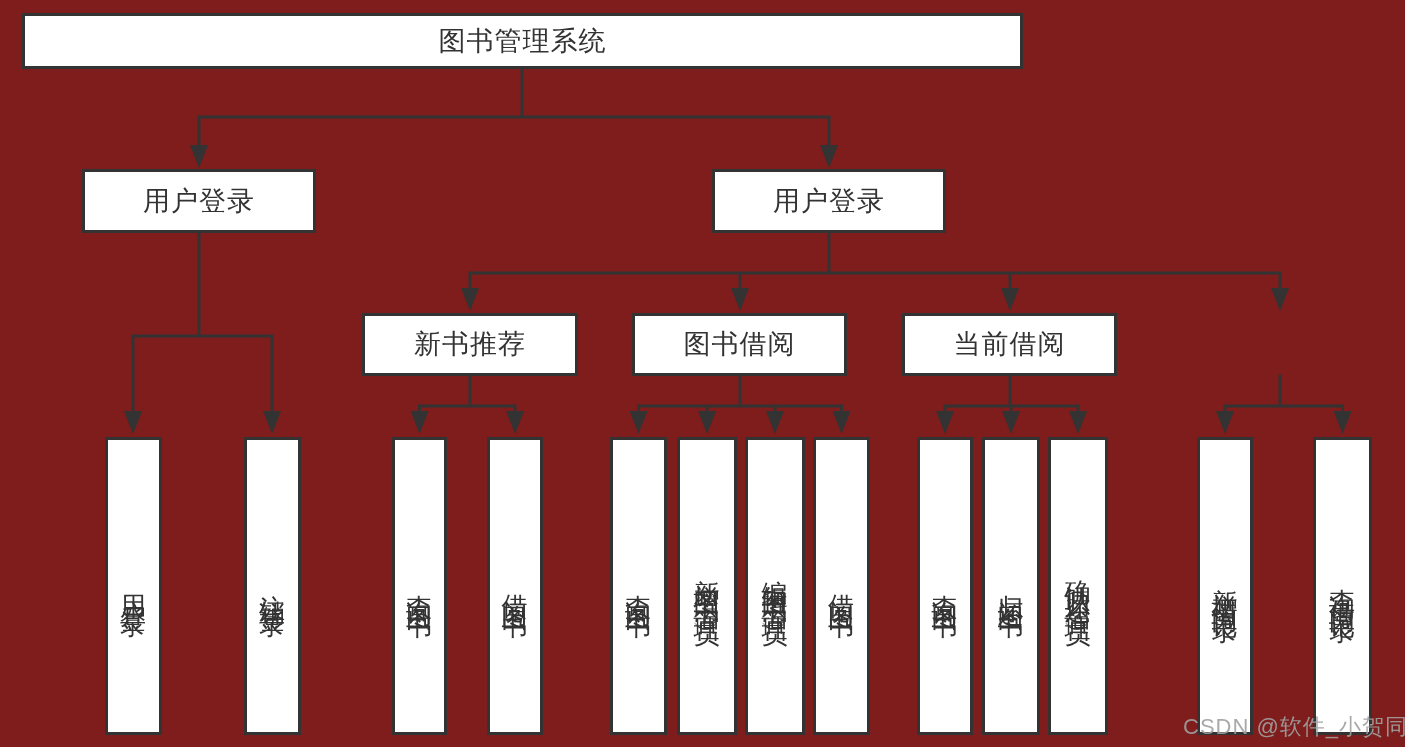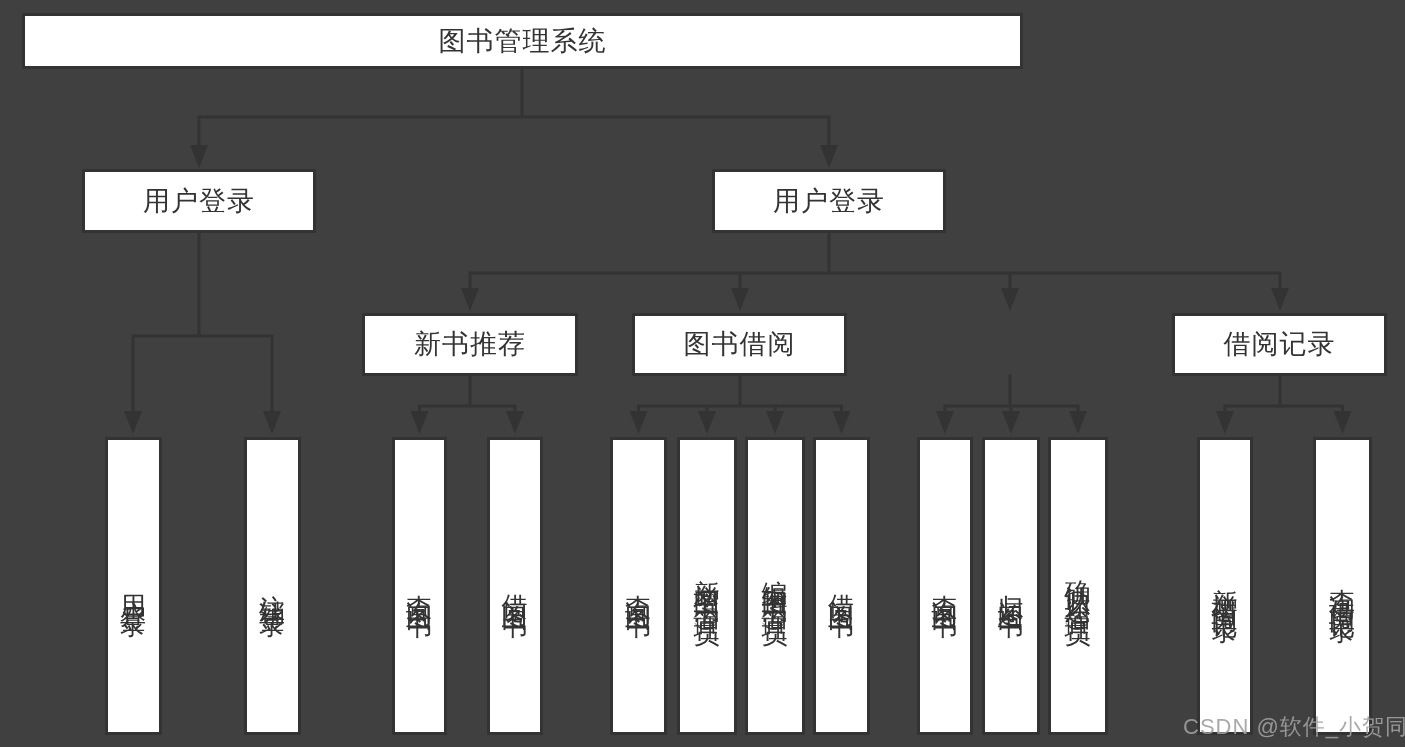--- a/index.html
+++ b/index.html
@@ -1,19 +1,19 @@
 <!DOCTYPE html>
 <html><head>
 <meta charset="utf-8">
 <style>
   html,body{margin:0;padding:0;background:#ffffff;}
   #stage{
     position:relative;
     width:1405px;height:747px;
-    background:#404040;
+    background:#7f1d1d;
     font-family:"Liberation Sans", sans-serif;
     color:#333333;
     overflow:hidden;
   }
   #connector-layer{position:absolute;left:0;top:0;}
   .box{
     position:absolute;
     background:#ffffff;
     border:3px solid #333333;
     box-sizing:border-box;
@@ -104,22 +104,22 @@
   <div class="box" style="left:712px;top:169px;width:234px;height:64px">
     <span class="lbl">用户登录</span>
   </div>
 
   <div class="box" style="left:362px;top:313px;width:216px;height:63px">
     <span class="lbl">新书推荐</span>
   </div>
   <div class="box" style="left:632px;top:313px;width:215px;height:63px">
     <span class="lbl">图书借阅</span>
   </div>
-  <div class="box" style="left:1172px;top:313px;width:215px;height:63px">
-    <span class="lbl">借阅记录</span>
+  <div class="box" style="left:902px;top:313px;width:215px;height:63px">
+    <span class="lbl">当前借阅</span>
   </div>
 
   <div class="box" style="left:105px;top:437px;width:57px;height:298px">
     <span class="vtext">用户登录</span>
   </div>
   <div class="box" style="left:244px;top:437px;width:57px;height:298px">
     <span class="vtext">注销登录</span>
   </div>
 
   <div class="box" style="left:392px;top:437px;width:55px;height:298px">

